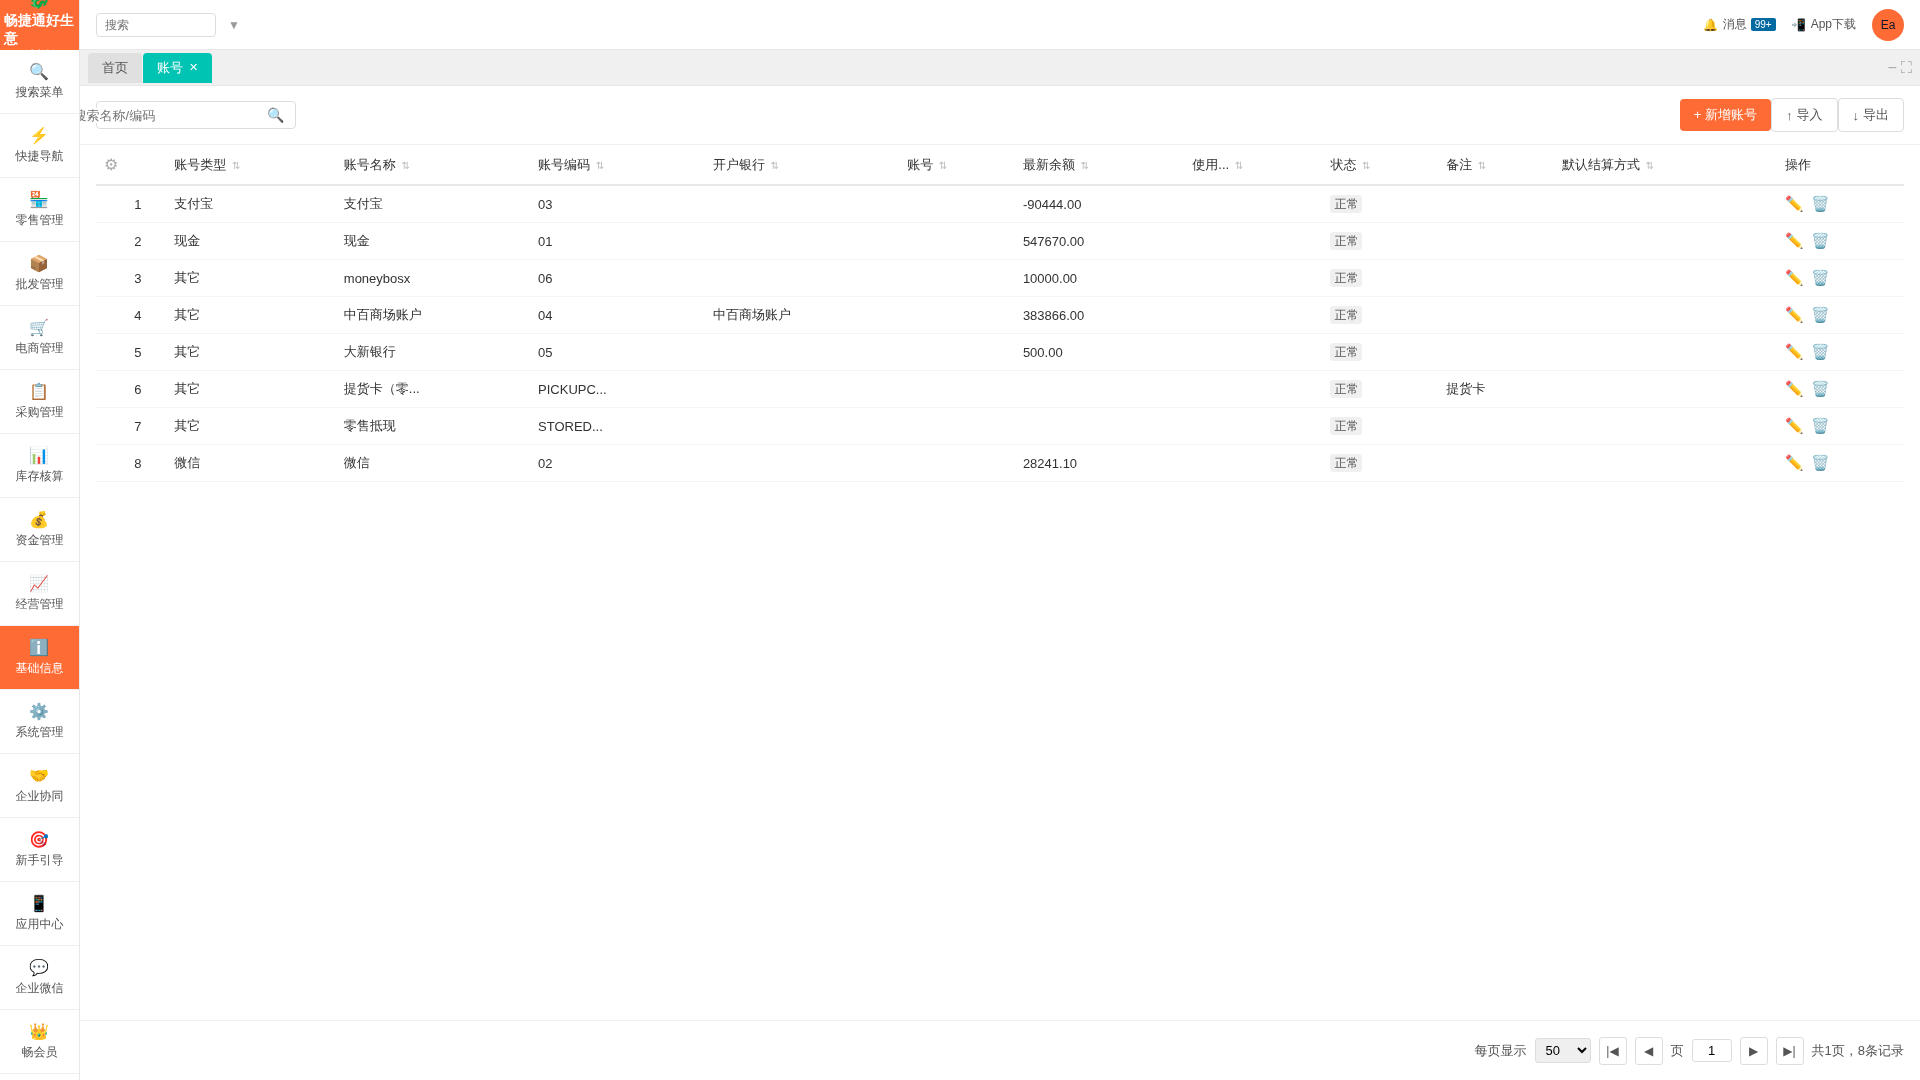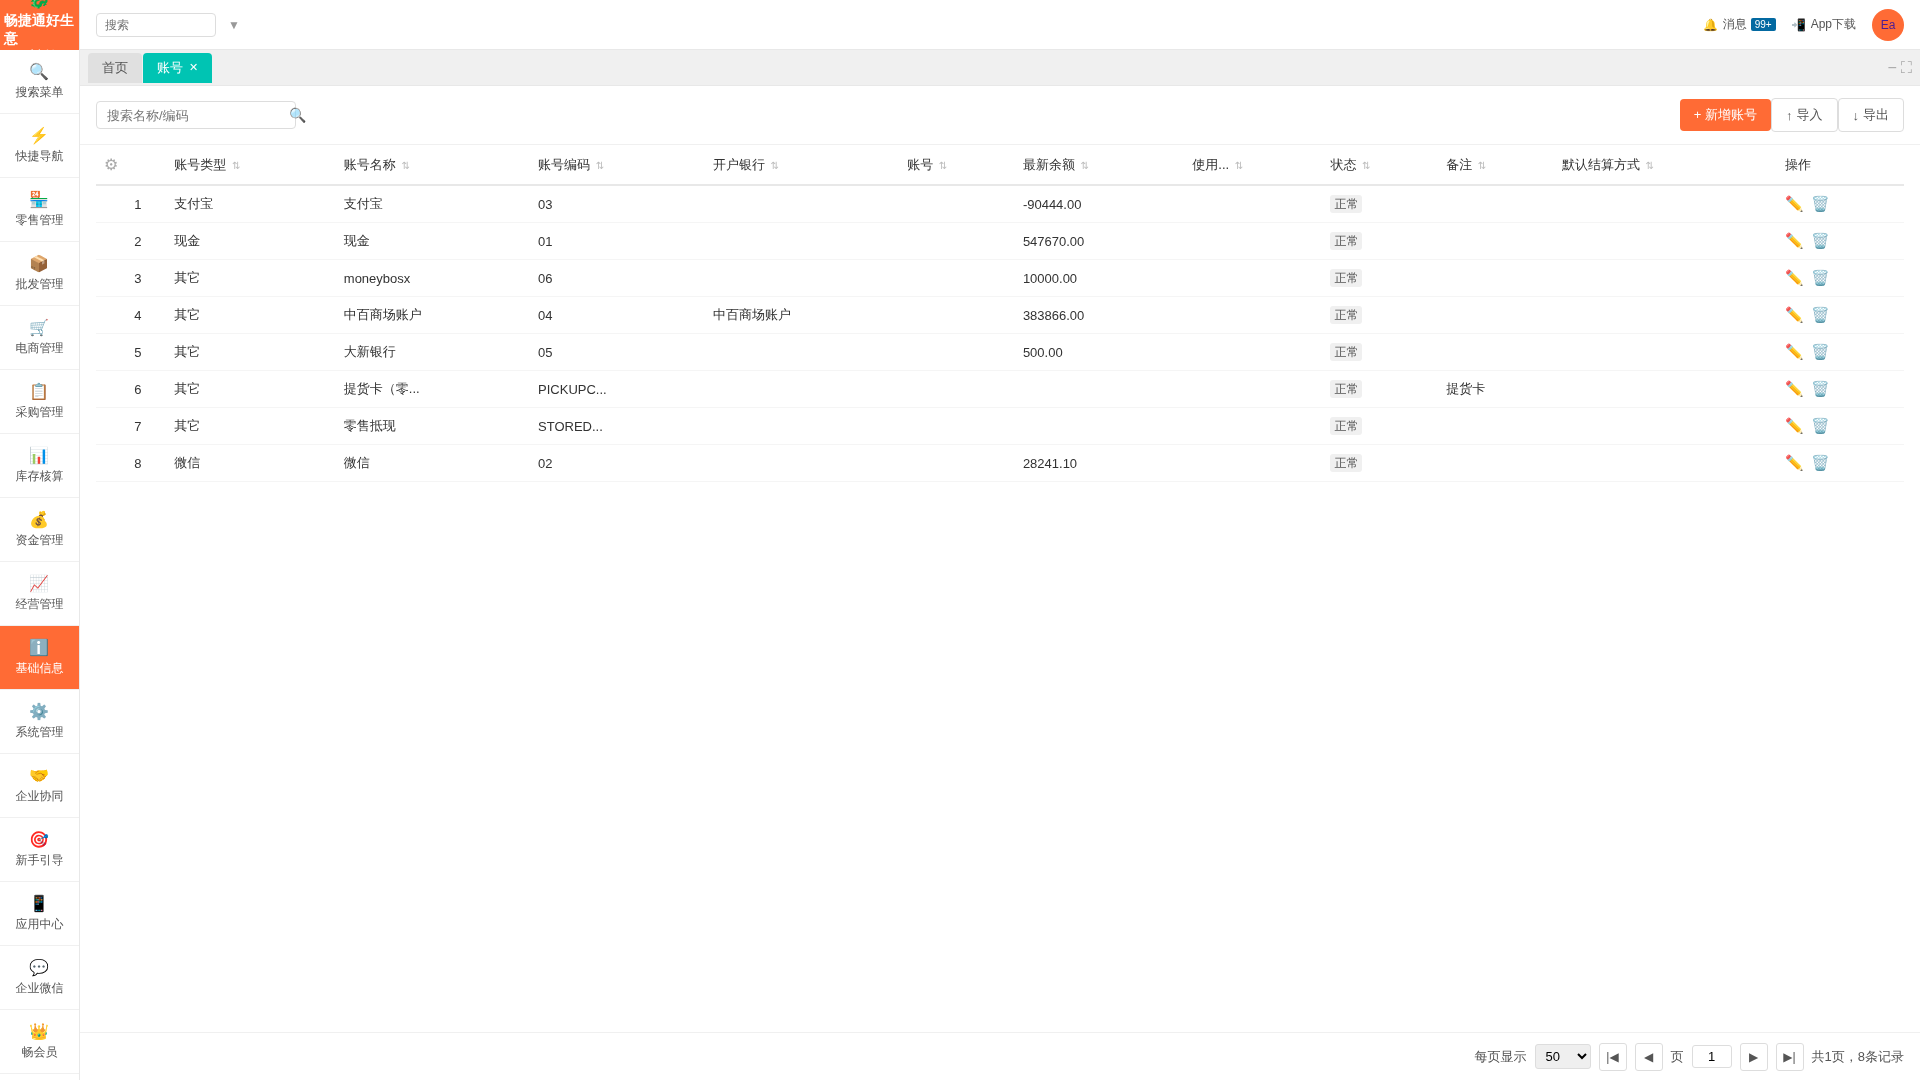--- a/index.html
+++ b/index.html
@@ -110,21 +110,21 @@
       cursor: pointer;
     }
     .avatar {
       width: 32px;
       height: 32px;
       border-radius: 50%;
       background: #ff6b35;
       display: flex;
       align-items: center;
       justify-content: center;
-      color: #4c1d95;
+      color: #0f172a;
       font-size: 12px;
     }
 
     
     .tab-bar {
       height: 36px;
       background: #f0f0f0;
       display: flex;
       align-items: center;
       padding: 0 8px;
@@ -171,21 +171,22 @@
       border-bottom: 1px solid #f0f0f0;
       flex-shrink: 0;
     }
     .search-box {
       display: flex;
       align-items: center;
       border: 1px solid #ddd;
       border-radius: 4px;
       padding: 5px 10px;
       width: 200px;
-      gap: 6px;
+      gap: 18px;
+      justify-content: flex-end;
     }
     .search-box input {
       border: none;
       outline: none;
       font-size: 13px;
       color: #999;
       flex: 1;
     }
     .search-icon { color: #aaa; font-size: 14px; }
     .toolbar-right {
@@ -274,21 +275,21 @@
       width: 30px;
     }
     .col-settings {
       color: #aaa;
       cursor: pointer;
       font-size: 16px;
     }
 
     
     .pagination {
-      height: 48px;
+      height: 60px;
       display: flex;
       align-items: center;
       justify-content: flex-end;
       padding: 0 16px;
       gap: 8px;
       border-top: 1px solid #f0f0f0;
       flex-shrink: 0;
       font-size: 13px;
       color: #555;
     }

